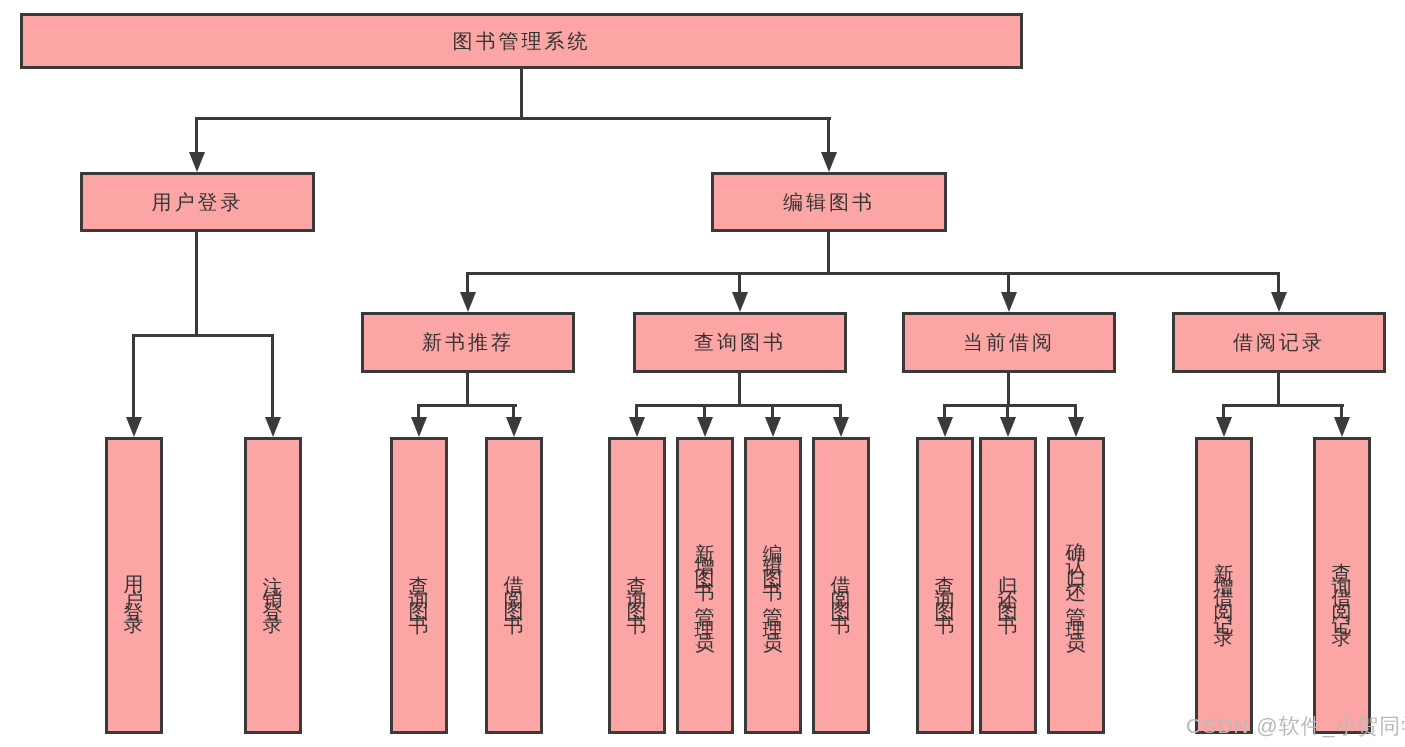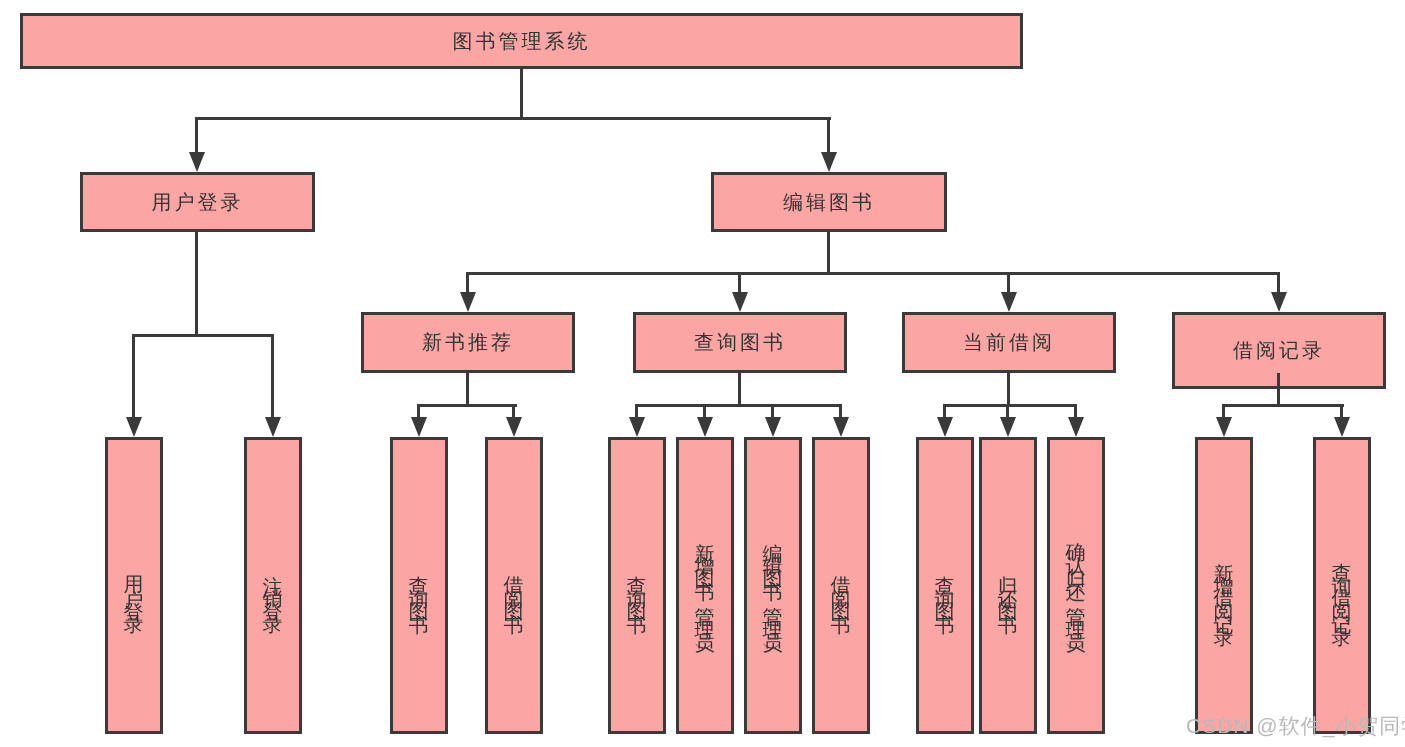--- a/index.html
+++ b/index.html
@@ -78,21 +78,21 @@
   </div>
 
   <div class="node" style="left:633px;top:312px;width:214px;height:61px">
     <span class="hlabel">查询图书</span>
   </div>
 
   <div class="node" style="left:902px;top:312px;width:214px;height:61px">
     <span class="hlabel">当前借阅</span>
   </div>
 
-  <div class="node" style="left:1172px;top:312px;width:214px;height:77px">
+  <div class="node" style="left:1172px;top:312px;width:214px;height:61px">
     <span class="hlabel">借阅记录</span>
   </div>
 
   <div class="node leaf" style="left:105px;top:437px;width:58px;height:297px">
     <span class="vtext">用户登录</span>
   </div>
 
   <div class="node leaf" style="left:244px;top:437px;width:58px;height:297px">
     <span class="vtext">注销登录</span>
   </div>

